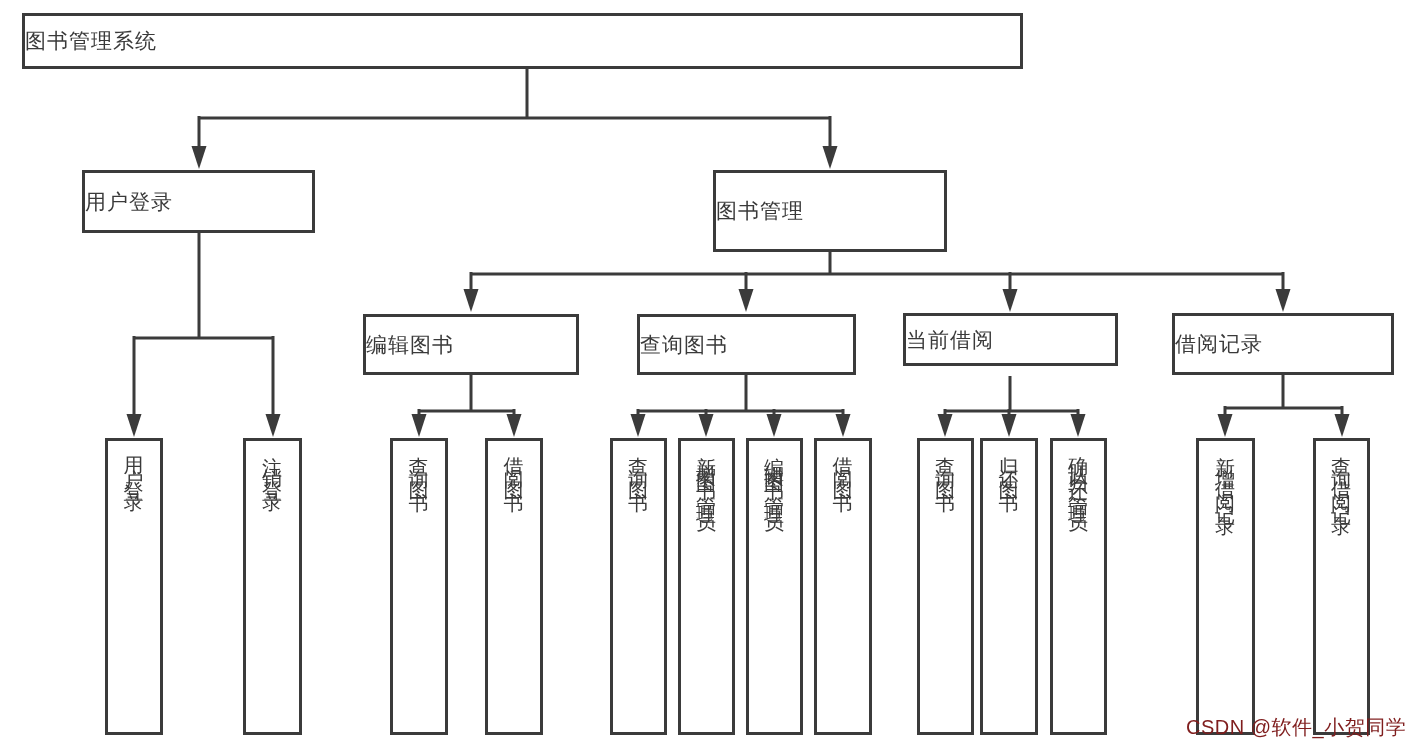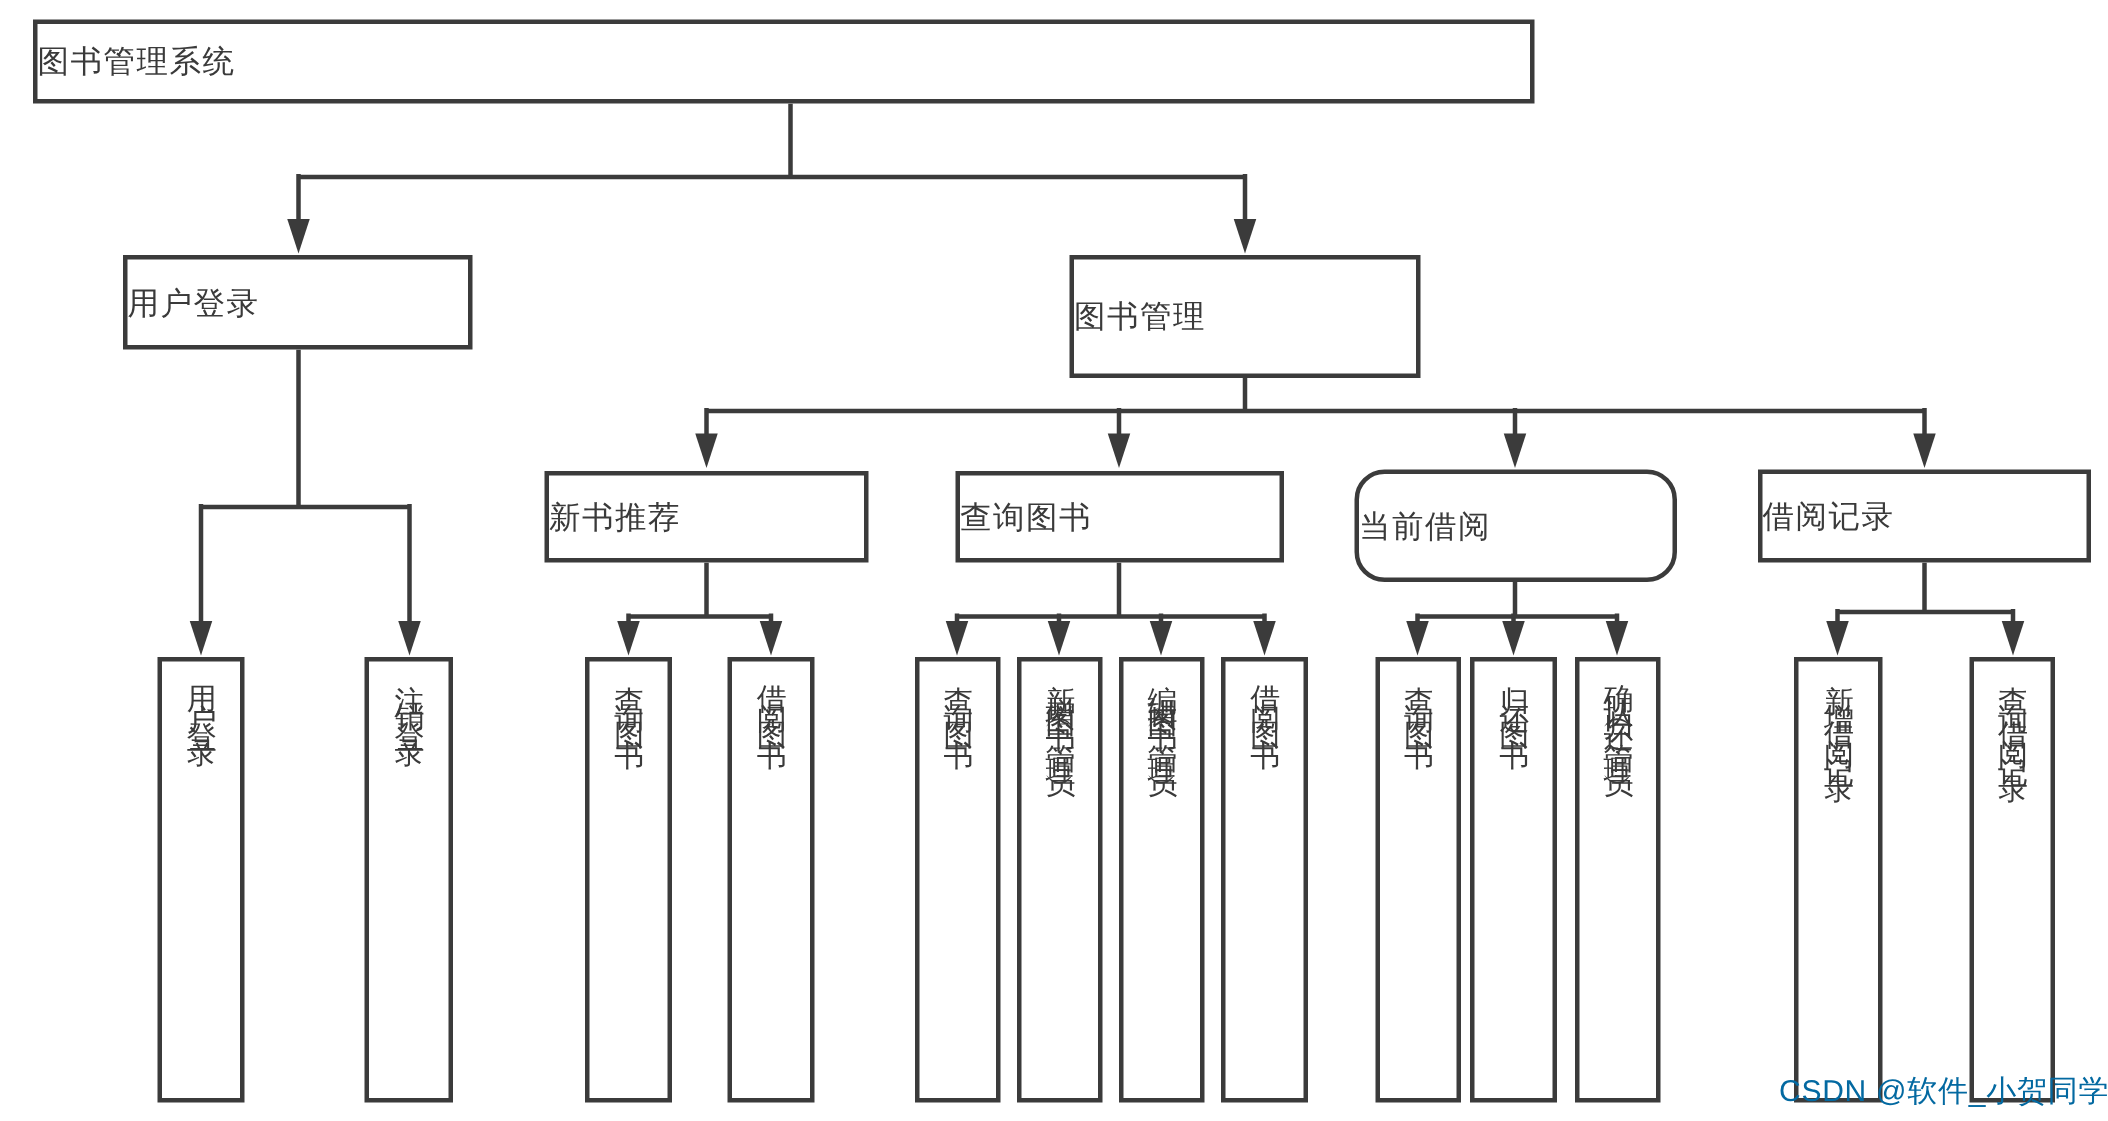--- a/index.html
+++ b/index.html
@@ -33,21 +33,21 @@
     font-size:20px;
     letter-spacing:12px;
     line-height:1.1;
     white-space:nowrap;
   }
   .vlabel--long{letter-spacing:8px;}
   .watermark{
     position:absolute;
     left:1186px;top:714px;
     font-size:20px;
-    color:#0369a1;
+    color:#7f1d1d;
     white-space:nowrap;
     letter-spacing:0.5px;
   }
 </style>
 </head>
 <body>
 
 <div class="canvas">
 
   <svg class="connector-svg" width="1405" height="747" viewBox="0 0 1405 747" aria-hidden="true">
@@ -98,26 +98,26 @@
   </div>
 
   <div class="node" style="left:82px;top:170px;width:233px;height:63px;">
     <span class="hlabel">用户登录</span>
   </div>
   <div class="node" style="left:713px;top:170px;width:234px;height:82px;">
     <span class="hlabel">图书管理</span>
   </div>
 
   <div class="node" style="left:363px;top:314px;width:216px;height:61px;">
-    <span class="hlabel">新书推荐</span>
+    <span class="hlabel">编辑图书</span>
   </div>
   <div class="node" style="left:637px;top:314px;width:219px;height:61px;">
     <span class="hlabel">查询图书</span>
   </div>
-  <div class="node" style="left:903px;top:313px;width:215px;height:75px;border-radius:20px;">
+  <div class="node" style="left:903px;top:313px;width:215px;height:53px;">
     <span class="hlabel">当前借阅</span>
   </div>
   <div class="node" style="left:1172px;top:313px;width:222px;height:62px;">
     <span class="hlabel">借阅记录</span>
   </div>
 
   <div class="node vbox" style="left:105px;top:438px;width:58px;height:297px;">
     <span class="vlabel">用户登录</span>
   </div>
   <div class="node vbox" style="left:243px;top:438px;width:59px;height:297px;">

